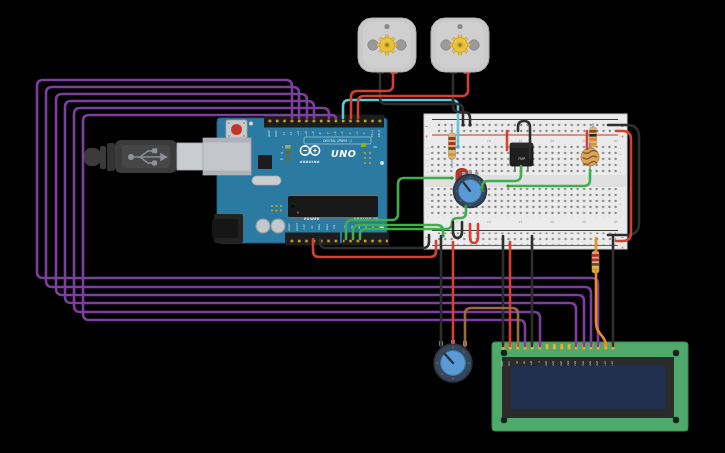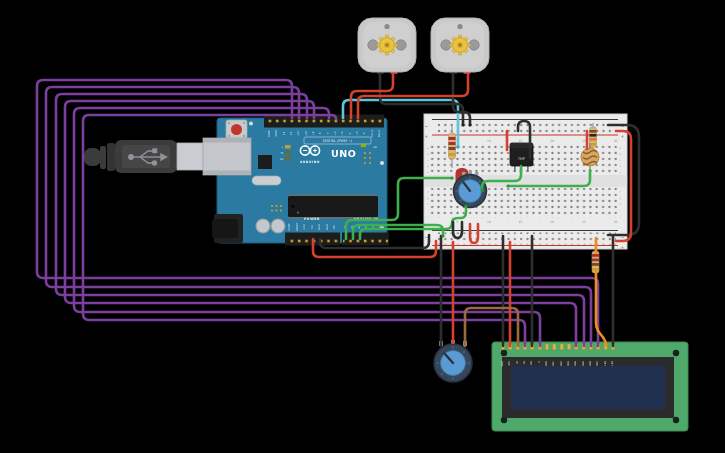--- a/index.html
+++ b/index.html
@@ -1,16 +1,16 @@
 <!DOCTYPE html>
 <html><head>
 <meta charset="utf-8">
 <style>
   html,body{margin:0;padding:0;background:#000;}
-  .canvas{position:relative;width:725px;height:453px;background:#000;overflow:hidden;}
+  .canvas{position:relative;width:725px;height:453px;background:#000;overflow:hidden;font-style:italic;}
   svg{display:block;}
   svg text{font-family:"DejaVu Sans","Liberation Sans",sans-serif;}
   .brand{font-weight:bold;letter-spacing:.6px;}
 </style>
 </head>
 <body>
 
 <div class="canvas">
 <svg width="725" height="453" viewBox="0 0 725 453" xmlns="http://www.w3.org/2000/svg">
   <defs>

